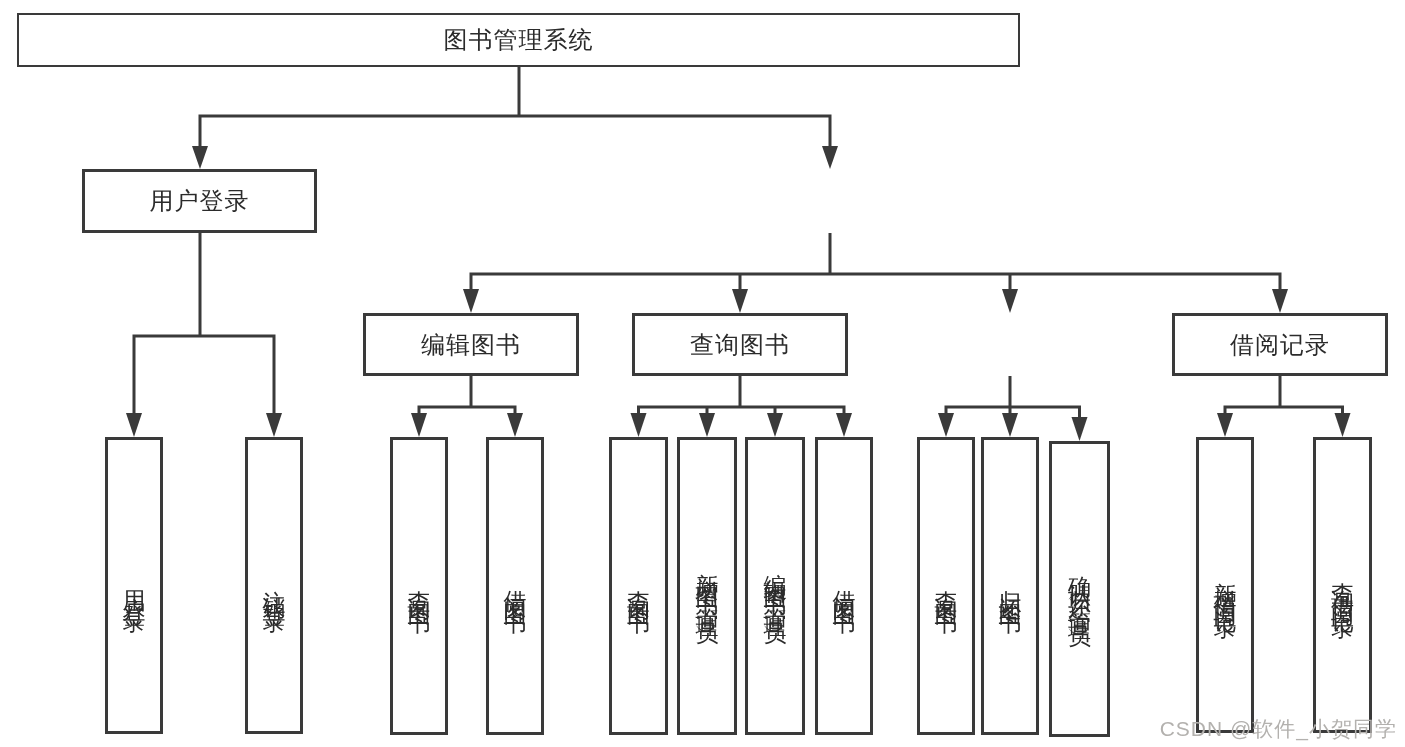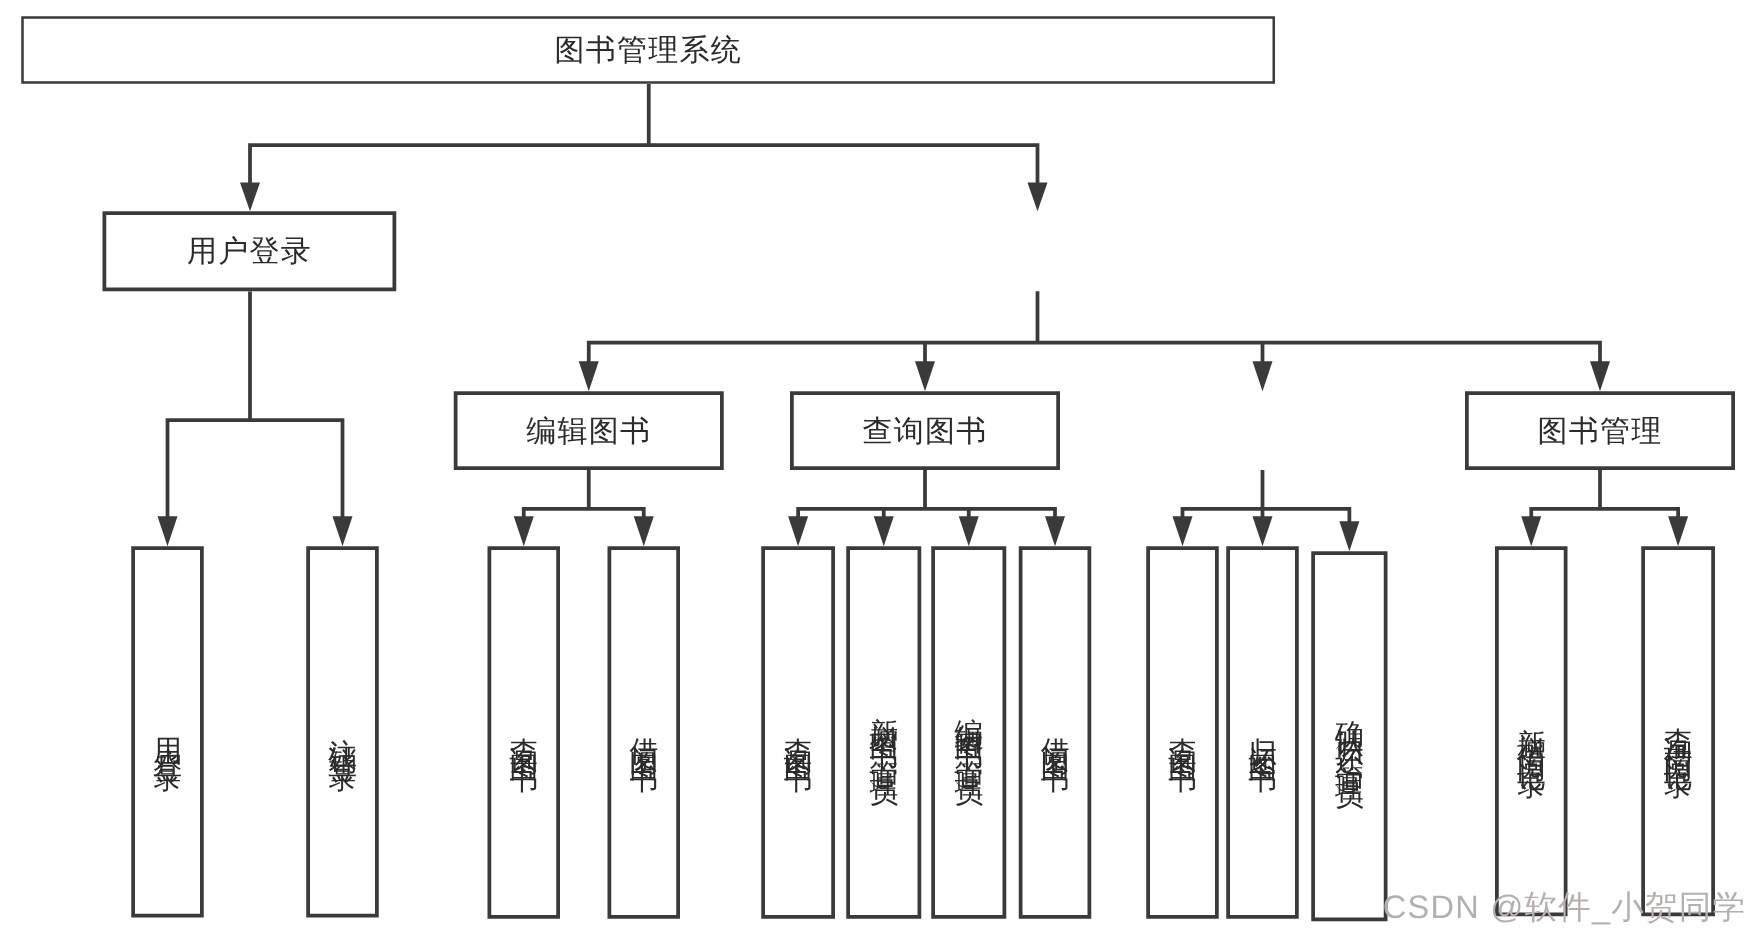--- a/index.html
+++ b/index.html
@@ -34,21 +34,21 @@
   .node.leaf span{
     writing-mode:vertical-rl;
     text-orientation:mixed;
     letter-spacing:7px;
     line-height:1;
     font-size:23px;
   }
   .watermark{
     position:absolute;z-index:3;
     right:8px;bottom:4px;
-    font-size:26px;
+    font-size:21px;
     color:var(--watermark);
     letter-spacing:1px;
     white-space:nowrap;
   }
 </style>
 </head>
 <body>
 
 <div class="canvas">
 
@@ -96,21 +96,21 @@
     <span>用户登录</span>
   </div>
 
   <div class="node" style="left:363px;top:313px;width:216px;height:63px">
     <span>编辑图书</span>
   </div>
   <div class="node" style="left:632px;top:313px;width:216px;height:63px">
     <span>查询图书</span>
   </div>
   <div class="node" style="left:1172px;top:313px;width:216px;height:63px">
-    <span>图书管理</span>
+    <span>借阅记录</span>
   </div>
 
   <div class="node leaf" style="left:105px;top:437px;width:58px;height:297px">
     <span>用户登录</span>
   </div>
   <div class="node leaf" style="left:245px;top:437px;width:58px;height:297px">
     <span>注销登录</span>
   </div>
 
   <div class="node leaf" style="left:390px;top:437px;width:58px;height:298px">

